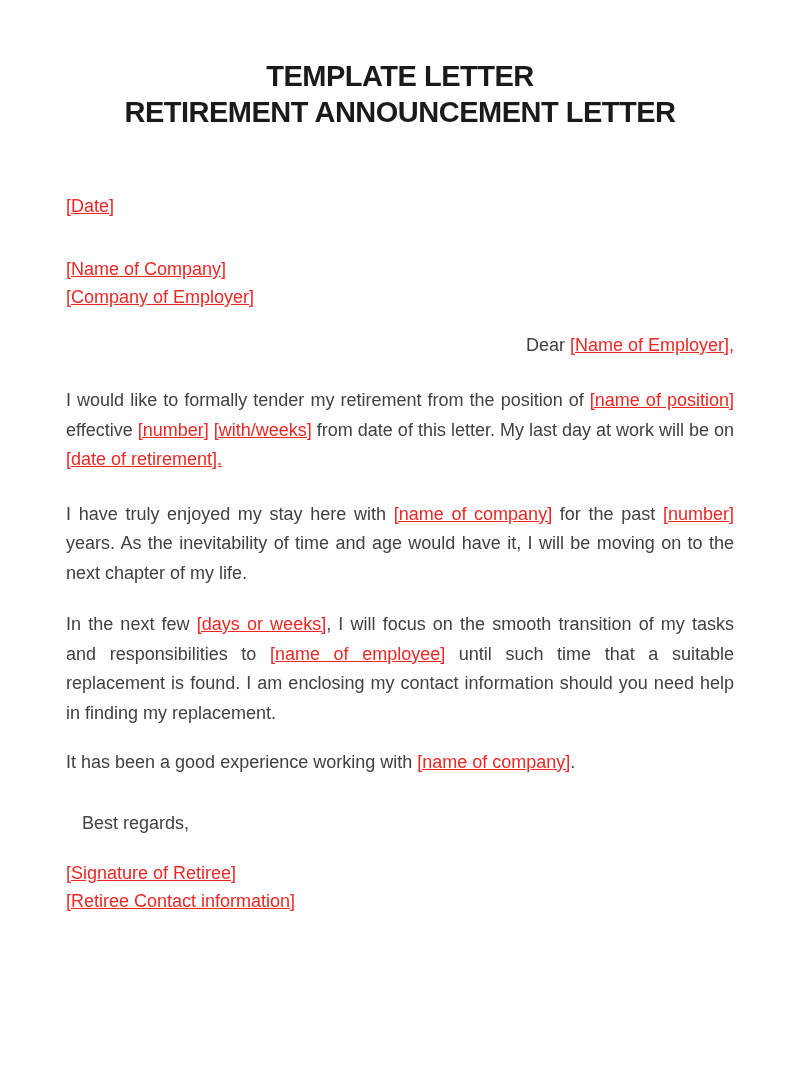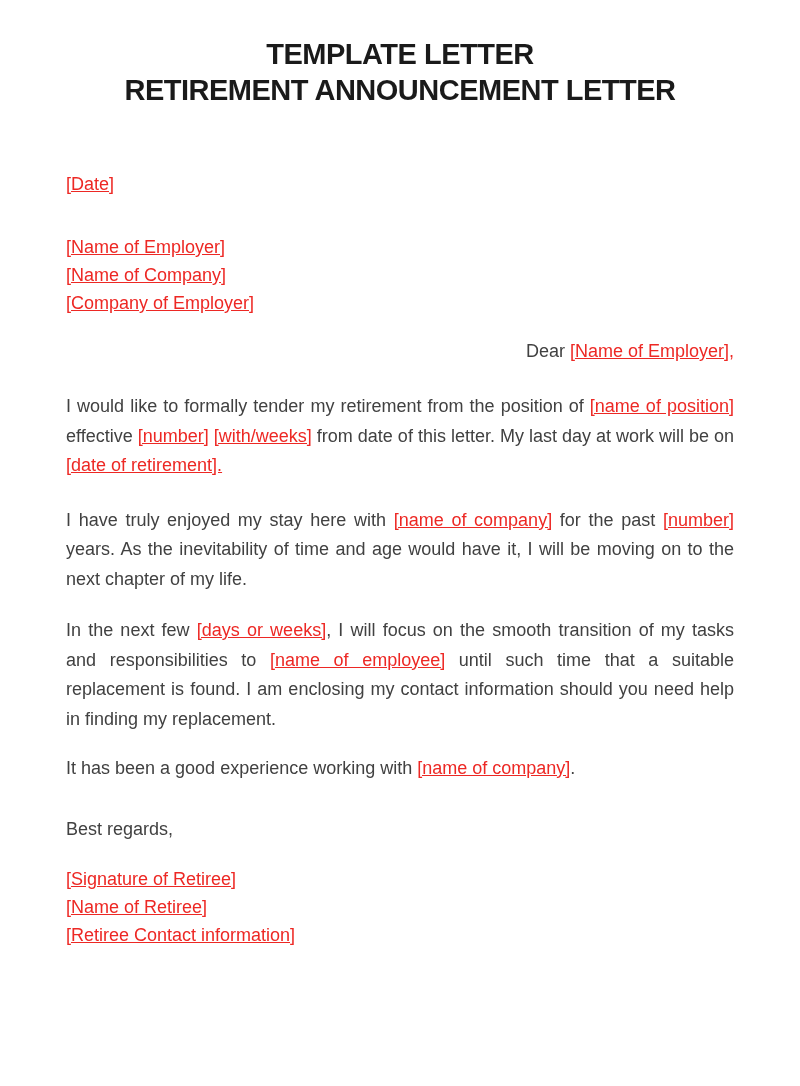--- a/index.html
+++ b/index.html
@@ -8,21 +8,21 @@
     background: #ffffff;
   }
   .page {
     position: relative;
     width: 800px;
     height: 1086px;
     background: var(--page-bg, #ffffff);
     font-family: "Liberation Sans", sans-serif;
     overflow: hidden;
     box-sizing: border-box;
-    padding-top: 36px;
+    padding-top: 58px;
   }
   .title-block {
     text-align: center;
     color: var(--title-color, #1a1a1a);
     font-weight: bold;
     font-size: 29px;
     line-height: 36px;
     letter-spacing: -0.5px;
   }
   .letter-body {
@@ -51,20 +51,21 @@
     text-align: justify;
     line-height: 29.5px;
   }
   .para-1 { margin-top: 26px; }
   .para-2 { margin-top: 25px; }
   .para-3 { margin-top: 22px; }
   .para-4 { margin-top: 20px; }
   .closing {
     margin-top: 31px;
     line-height: 29px;
+    margin-left: 16px;
   }
   .signature-block {
     margin-top: 21px;
     line-height: 28px;
   }
 </style>
 </head>
 <body>
 
 <div class="page">
@@ -72,37 +73,35 @@
   <div class="title-block">
     <div>TEMPLATE LETTER</div>
     <div>RETIREMENT ANNOUNCEMENT LETTER</div>
   </div>
 
   <div class="letter-body">
 
     <div class="date-line red">[Date]</div>
 
     <div class="address-block red">
-        <div>[Name of Employer]</div>
         <div>[Name of Company]</div>
         <div>[Company of Employer]</div>
       </div>
 
     <div class="salutation"><span>Dear </span><span class="red">[Name of Employer],</span></div>
 
     <div class="para para-1"><span>I would like to formally tender my retirement from the position of </span><span class="red">[name of position]</span><span> effective </span><span class="red">[number]</span><span> </span><span class="red">[with/weeks]</span><span> from date of this letter. My last day at work will be on </span><span class="red">[date of retirement].</span></div>
 
     <div class="para para-2"><span>I have truly enjoyed my stay here with </span><span class="red">[name of company]</span><span> for the past </span><span class="red">[number]</span><span> years. As the inevitability of time and age would have it, I will be moving on to the next chapter of my life.</span></div>
 
     <div class="para para-3"><span>In the next few </span><span class="red">[days or weeks]</span><span>, I will focus on the smooth transition of my tasks and responsibilities to </span><span class="red">[name of employee]</span><span> until such time that a suitable replacement is found. I am enclosing my contact information should you need help in finding my replacement.</span></div>
 
     <div class="para para-4"><span>It has been a good experience working with </span><span class="red">[name of company]</span><span>.</span></div>
 
     <div class="closing">Best regards,</div>
 
     <div class="signature-block red">
         <div>[Signature of Retiree]</div>
-        <div>[Name of Retiree]</div>
         <div>[Retiree Contact information]</div>
       </div>
 
   </div>
 </div>
 
 </body></html>

